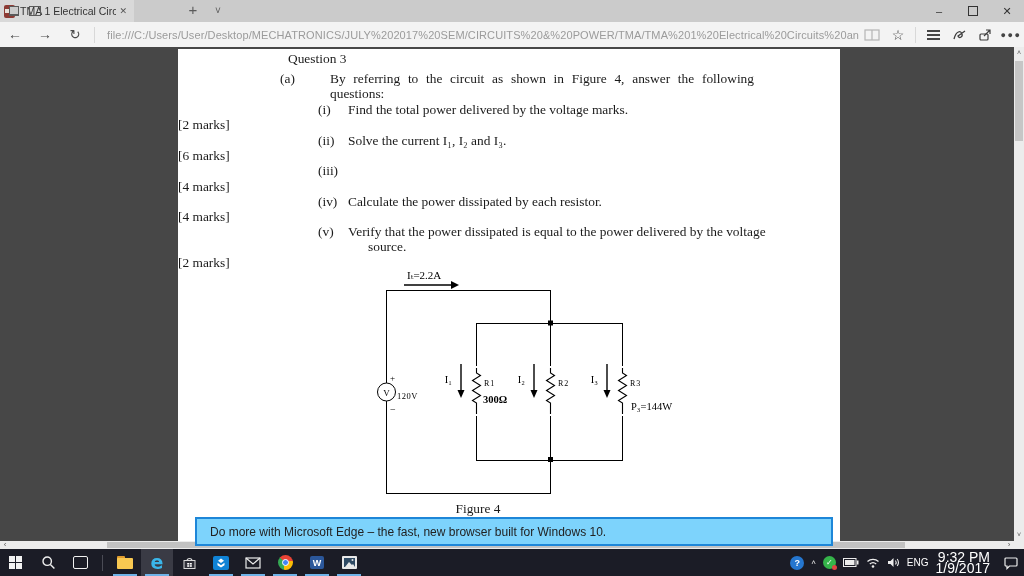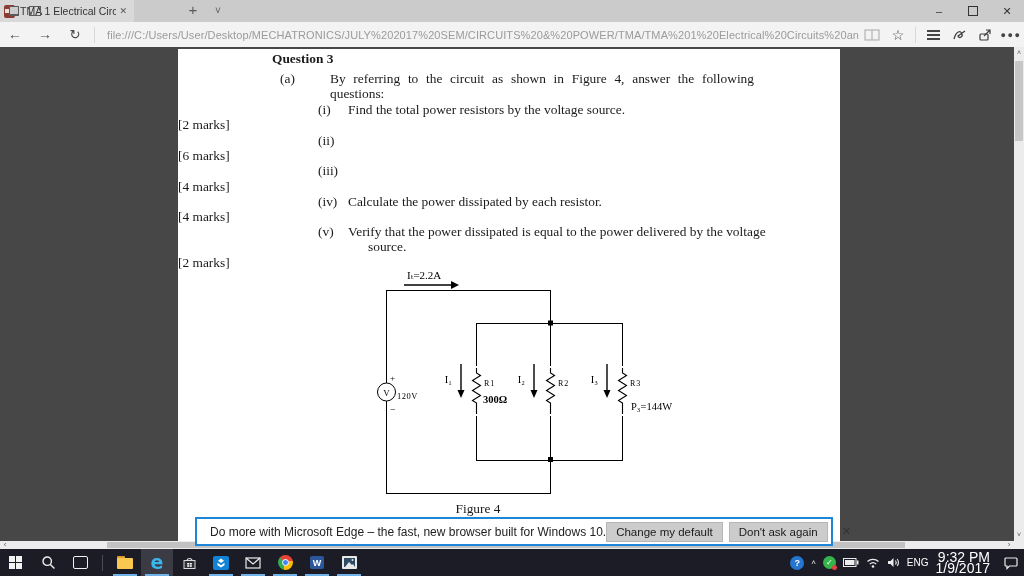--- a/index.html
+++ b/index.html
@@ -32,40 +32,40 @@
   .abicon{width:26px;height:25px;display:flex;align-items:center;justify-content:center;color:#3f3f3f}
   .star{font-size:14px}
   .hublines{width:13px;height:2px;background:#454545;box-shadow:0 4px 0 #454545,0 8px 0 #454545;margin-top:-8px}
   .more{font-size:9px;letter-spacing:1.5px;color:#444}
 
   
   .viewer{left:0;top:47px;width:1024px;height:502px;background:#474747}
   .page{position:absolute;left:178px;top:2px;width:662px;height:492px;background:#fff;color:#1a1a1a;
         font-family:"Liberation Serif","DejaVu Serif",serif;font-size:13.4px;line-height:15px}
   .page .abs{position:absolute}
-  .dhead{left:94px;top:2px;font-weight:bold}
+  .dhead{left:110px;top:2px;font-weight:normal}
   .apart{left:102px;top:22px}
   .intro{left:152px;top:22px;width:424px;text-align:justify}
   .inum{left:140px;width:30px}
   .itext{left:170px;width:402px;padding-left:20px;text-indent:-20px}
   .marks{left:0;width:562px;text-align:left}
   .caption{left:230px;top:452px;width:140px;text-align:center}
 
   
   .vscroll{left:1014px;top:0;width:10px;height:494px;background:#ececec}
   .vthumb{left:1px;top:14px;width:8px;height:80px;background:#c6c6c6}
   .sarrow{width:10px;height:12px;text-align:center;font-size:7px;color:#5a5a5a;line-height:12px}
   .sarrow.bot{position:absolute;bottom:0}
   .hscroll{left:0;top:494px;width:1014px;height:8px;background:#ececec}
   .hthumb{left:107px;top:1px;width:798px;height:6px;background:#c2c2c2}
   .harrow{top:0;width:10px;height:8px;font-size:8px;line-height:8px;color:#5a5a5a;text-align:center}
   .corner{left:1014px;top:494px;width:10px;height:8px;background:#ececec}
 
   
-  .toast{left:195px;top:517px;width:638px;height:29px;box-sizing:border-box;background:#ffffff;
+  .toast{left:195px;top:517px;width:638px;height:29px;box-sizing:border-box;background:#7dd3fc;
          border:2px solid #1d86d8;display:flex;align-items:center;z-index:50;font-size:12px;color:#222}
   .toastmsg{margin-left:13px;white-space:nowrap}
   .toastbtns{margin-left:auto;display:flex;align-items:center;gap:6px}
   .tbtn{background:#cccccc;border:1px solid #b6b6b6;height:20px;display:flex;align-items:center;padding:0 9px;font-size:11.5px;color:#1a1a1a;white-space:nowrap}
   .tclosex{color:#333;font-size:11px;padding:0 12px 0 8px}
 
   
   .tbar{left:0;top:549px;width:1024px;height:27px;background:#1b1c26;display:flex;align-items:center;z-index:60}
   .slot{width:32px;height:27px;display:flex;align-items:center;justify-content:center;position:relative;flex:0 0 auto}
   .slot.active{background:#3a3b45}
@@ -150,24 +150,25 @@
   <div class="abicon more">●●●</div>
 </div>
 
 <div class="abs viewer">
   <div class="page">
     <div class="abs dhead">Question 3</div>
     <div class="abs apart">(a)</div>
     <div class="abs intro">By referring to the circuit as shown in Figure 4, answer the following questions:</div>
 
     <div class="abs inum" style="top:53px">(i)</div>
-    <div class="abs itext" style="top:53px">Find the total power resistors by the voltage source.</div>
+    <div class="abs itext" style="top:53px">Find the total power delivered by the voltage marks.</div>
     <div class="abs marks" style="top:68px">[2 marks]</div>
 
     <div class="abs inum" style="top:84px">(ii)</div>
+    <div class="abs itext" style="top:84px">Solve the current I₁, I₂ and I₃.</div>
     <div class="abs marks" style="top:99px">[6 marks]</div>
 
     <div class="abs inum" style="top:114px">(iii)</div>
     <div class="abs marks" style="top:130px">[4 marks]</div>
 
     <div class="abs inum" style="top:145px">(iv)</div>
     <div class="abs itext" style="top:145px">Calculate the power dissipated by each resistor.</div>
     <div class="abs marks" style="top:160px">[4 marks]</div>
 
     <div class="abs inum" style="top:175px">(v)</div>
@@ -226,25 +227,20 @@
   <div class="abs hscroll">
     <div class="abs harrow" style="left:0">‹</div>
     <div class="abs hthumb"></div>
     <div class="abs harrow" style="right:0">›</div>
   </div>
   <div class="abs corner"></div>
 </div>
 
 <div class="abs toast">
   <span class="toastmsg">Do more with Microsoft Edge – the fast, new browser built for Windows 10.</span>
-  <span class="toastbtns">
-    <button class="tbtn">Change my default</button>
-    <button class="tbtn">Don't ask again</button>
-    <span class="tclosex">✕</span>
-  </span>
 </div>
 
 <div class="abs tbar">
   <div class="slot">
     <span class="winlogo">
         <span></span>
         <span></span>
         <span></span>
         <span></span>
       </span>

